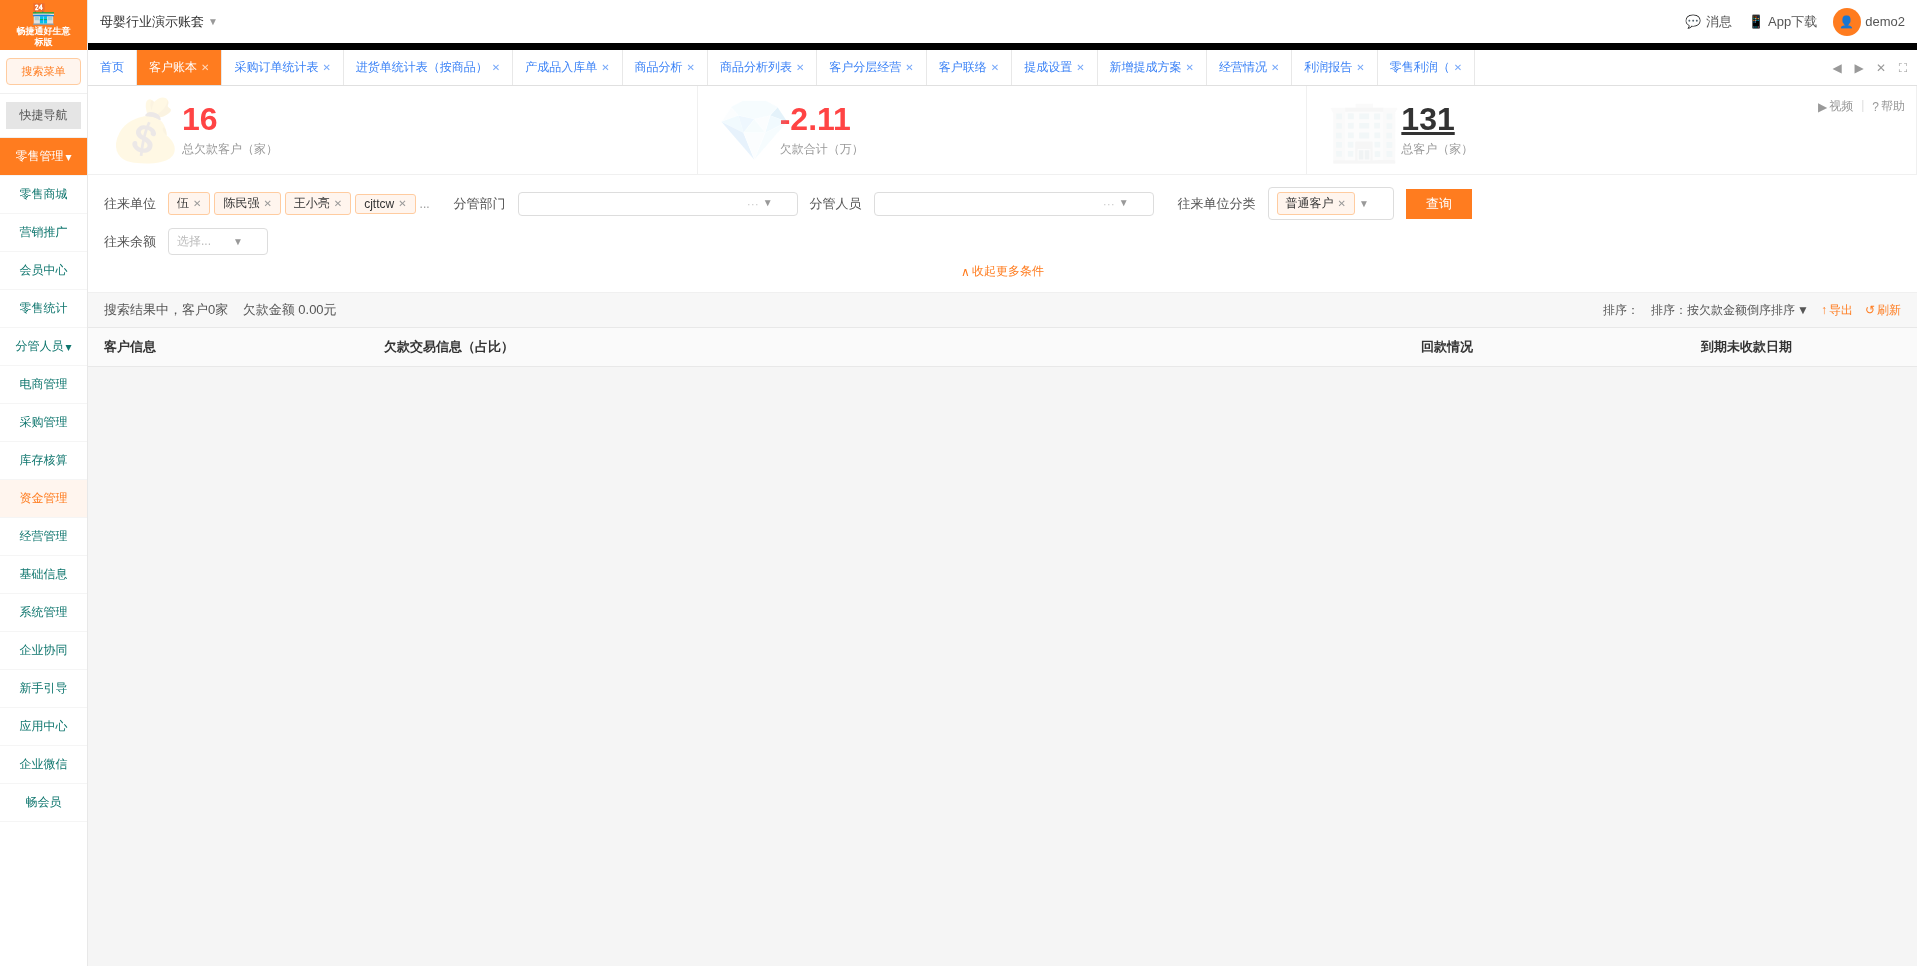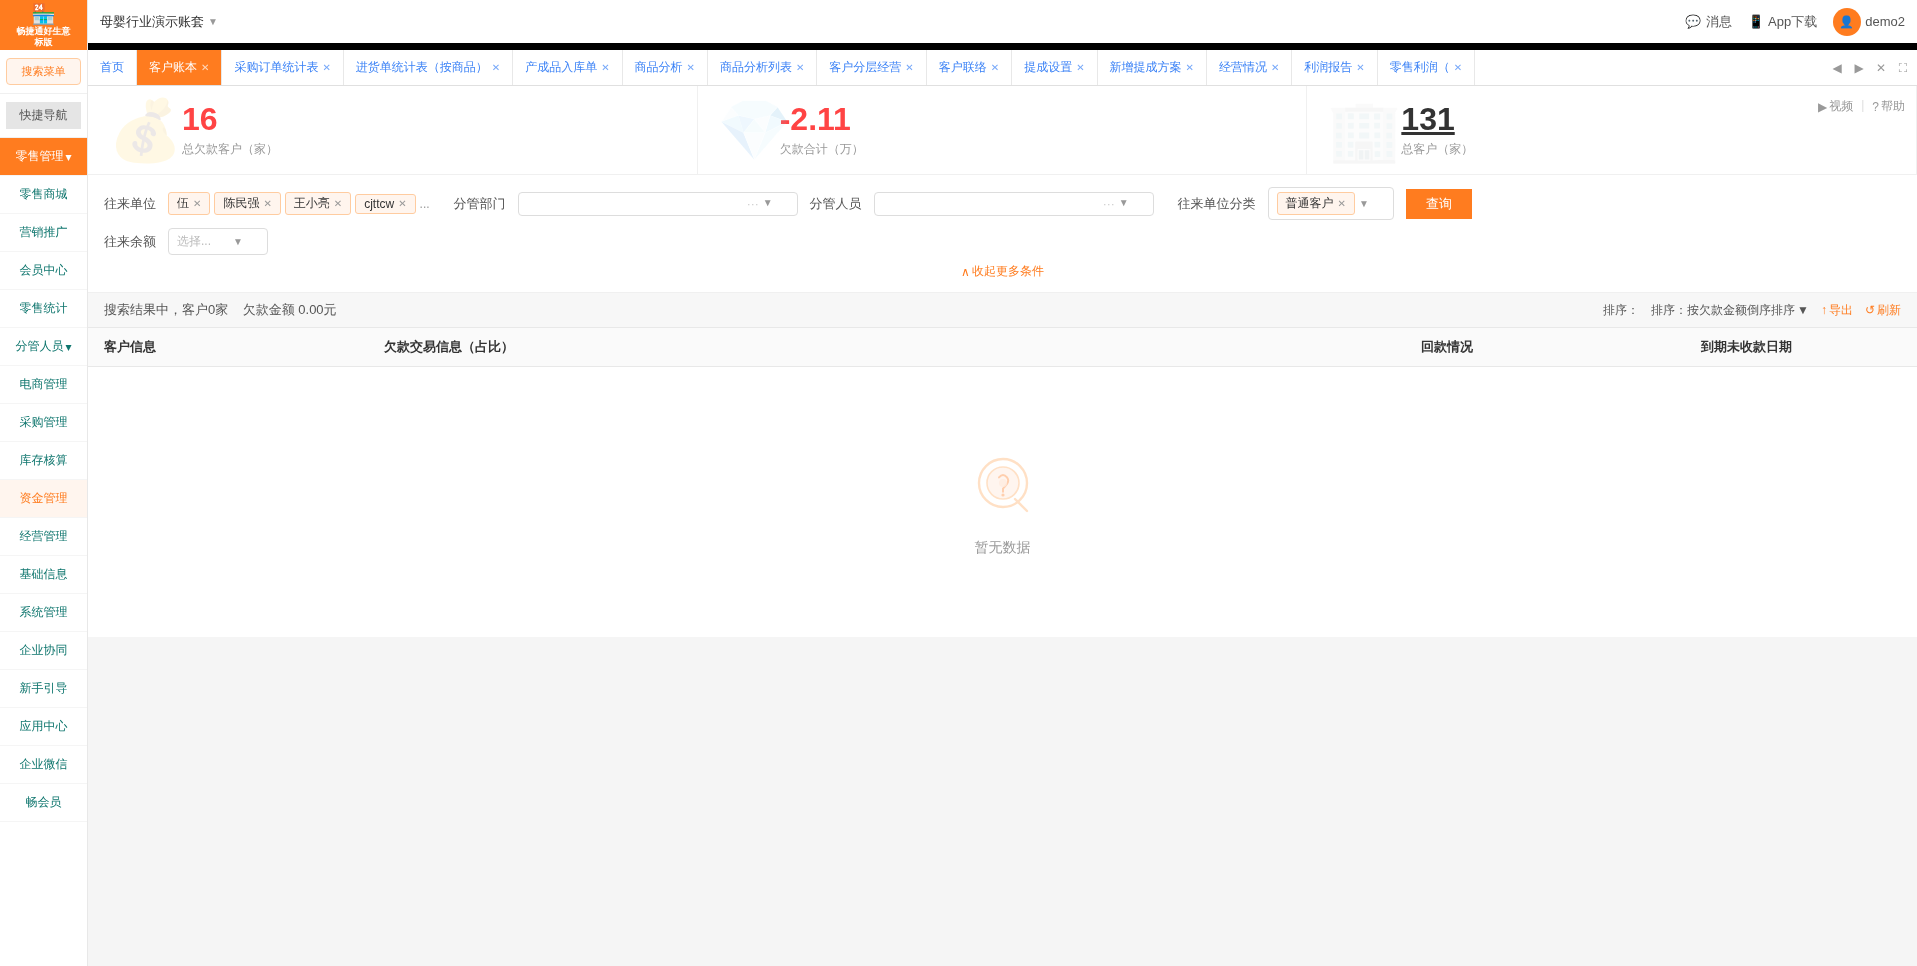--- a/index.html
+++ b/index.html
@@ -387,28 +387,17 @@
       </div>
 
       <div class="table-container">
         <div class="table-header">
           <div class="table-col-1">客户信息</div>
           <div class="table-col-2">欠款交易信息（占比）</div>
           <div class="table-col-3">回款情况</div>
           <div class="table-col-4">到期未收款日期</div>
         </div>
 
-        <div class="empty-state">
-          <svg class="empty-icon" viewBox="0 0 100 100" xmlns="http://www.w3.org/2000/svg">
-            <circle cx="50" cy="45" r="30" fill="none" stroke="#ffcca0" stroke-width="3"></circle>
-            <circle cx="50" cy="45" r="20" fill="#fff0e6" stroke="#ffcca0" stroke-width="2"></circle>
-            <path d="M45 38 Q50 32 55 38 Q58 42 55 46 Q52 50 50 52 L50 56" fill="none" stroke="#ffb07a" stroke-width="2.5" stroke-linecap="round"></path>
-            <circle cx="50" cy="60" r="2" fill="#ffb07a"></circle>
-            <path d="M65 65 L80 80" stroke="#ffcca0" stroke-width="3" stroke-linecap="round"></path>
-            <circle cx="50" cy="45" r="5" fill="#ffe0cc" opacity="0.8"></circle>
-          </svg>
-          <span class="empty-text">暂无数据</span>
-        </div>
       </div>
 
     </div>
   </div>
 </div>
 
 </body></html>

